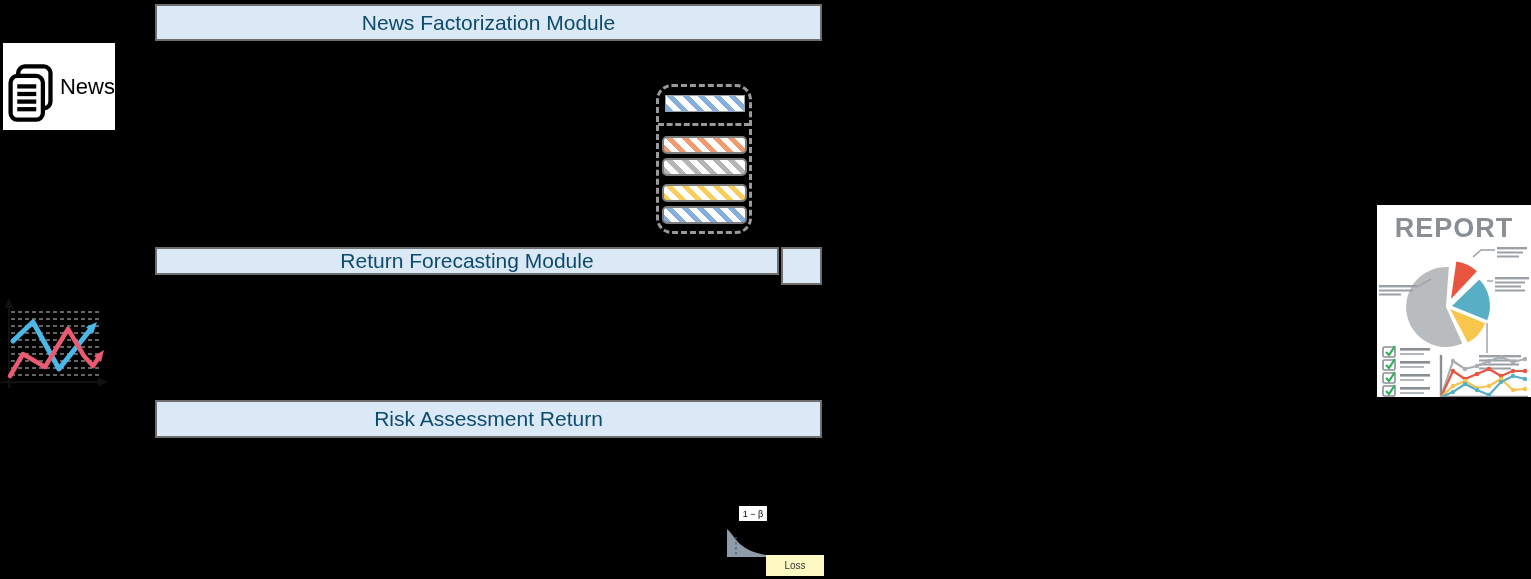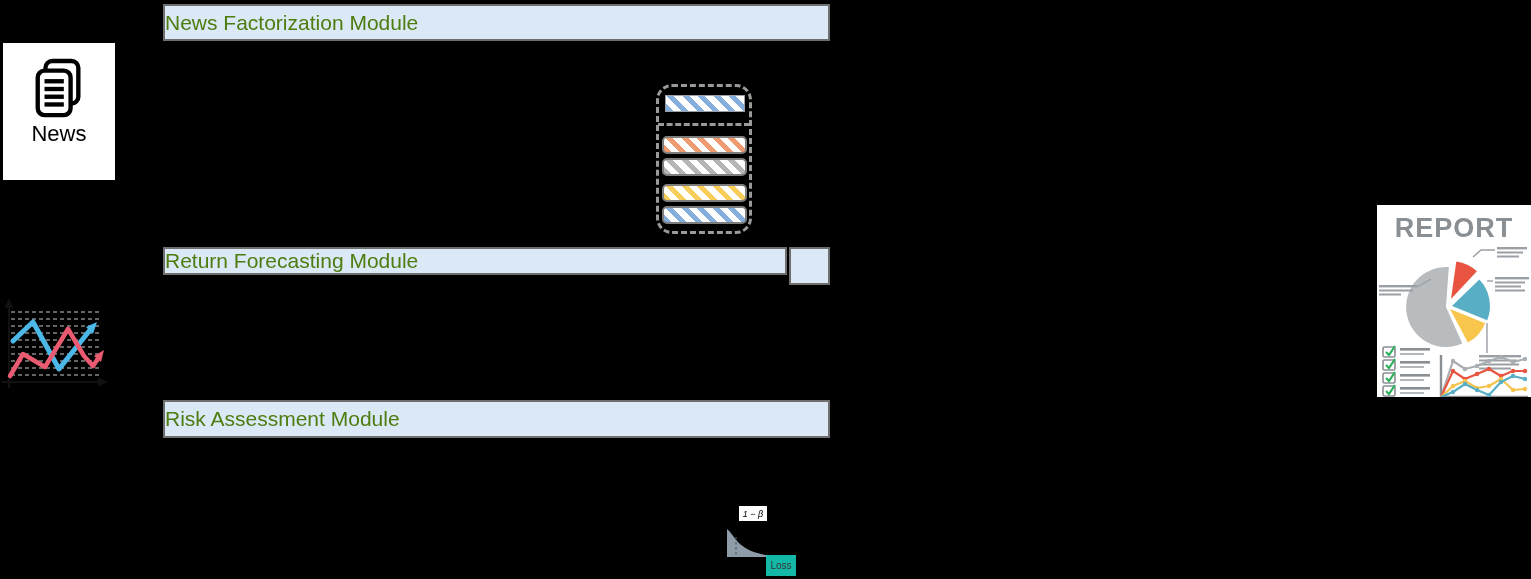--- a/index.html
+++ b/index.html
@@ -4,31 +4,31 @@
 <style>
   html,body{margin:0;padding:0;background:#000;}
   *{box-sizing:border-box;}
   .canvas{
     position:relative;width:1531px;height:579px;background:#000;
     font-family:"Liberation Sans",sans-serif;overflow:hidden;
   }
   
   .module-bar{
     position:absolute;background:#dbe8f6;border:2px solid #6e6e6e;
-    display:flex;align-items:center;justify-content:flex-start;
-    font-size:21px;color:#4d7c0f;margin-left:8px;
+    display:flex;align-items:center;justify-content:center;
+    font-size:21px;color:#0c4a6e;
   }
   .bar-news{left:155px;top:4px;width:667px;height:37px;}
   .bar-return{left:155px;top:247px;width:624px;height:28px;}
   .bar-return-side{left:781px;top:247px;width:41px;height:38px;}
   .bar-risk{left:155px;top:400px;width:667px;height:38px;}
   
   .news-card{
-    position:absolute;left:3px;top:43px;width:112px;height:137px;background:#fff;
-    overflow:hidden;display:flex;flex-direction:column;align-items:center;
+    position:absolute;left:3px;top:43px;width:112px;height:87px;background:#fff;
+    overflow:hidden;display:flex;align-items:center;
   }
   .news-card svg{margin-top:15px;}
   .news-label{font-size:22px;color:#000;margin-top:1px;line-height:26px;}
   
   .stock-icon{position:absolute;left:0;top:296px;width:112px;height:96px;}
   
   .feature-stack{
     position:absolute;left:656px;top:84px;width:96px;height:150px;
     border:3px dashed #9a9a9a;border-radius:16px;
   }
@@ -37,25 +37,25 @@
   .hbar-top{left:6px;top:8px;width:80px;height:17px;border:1.5px solid #99a0a7;}
   .hbar-b{left:3px;width:85px;height:18px;border:2.5px solid #7d7d7d;border-radius:5px;}
   .stripe-blue  {background-image:repeating-linear-gradient(45deg,#85aedd 0 5px,#ffffff 5px 11px);}
   .stripe-orange{background-image:repeating-linear-gradient(45deg,#f09a70 0 5px,#ffffff 5px 11px);}
   .stripe-gray  {background-image:repeating-linear-gradient(45deg,#b5b5b5 0 5px,#ffffff 5px 11px);}
   .stripe-yellow{background-image:repeating-linear-gradient(45deg,#f8cd5a 0 5px,#ffffff 5px 11px);}
   .b1{top:49px;} .b2{top:71px;} .b3{top:97px;} .b4{top:119px;}
   
   .beta-label{
     position:absolute;left:739px;top:506px;min-width:28px;height:15px;background:#fff;
-    font-size:9px;font-style:italic;color:#000;display:flex;align-items:center;justify-content:center;padding:0 2px;
+    font-size:9px;color:#000;display:flex;align-items:center;justify-content:center;padding:0 2px;
   }
   .loss-curve{position:absolute;left:727px;top:525px;}
   .loss-label{
-    position:absolute;left:766px;top:555px;width:30px;height:21px;background:#14b8a6;
+    position:absolute;left:766px;top:555px;width:58px;height:21px;background:#fef9c3;
     font-size:10px;color:#333;display:flex;align-items:center;justify-content:center;
   }
   
   .report{
     position:absolute;left:1377px;top:205px;width:154px;height:192px;background:#fff;
     overflow:hidden;
   }
   .report-title{
     margin-top:8px;text-align:center;font-size:27px;font-weight:800;
     letter-spacing:1px;color:#8a8f94;line-height:30px;
@@ -69,21 +69,21 @@
   <div class="module-bar bar-news">
     <span>News Factorization Module</span>
   </div>
 
   <div class="module-bar bar-return">
     <span>Return Forecasting Module</span>
   </div>
   <div class="module-bar bar-return-side"></div>
 
   <div class="module-bar bar-risk">
-    <span>Risk Assessment Module</span>
+    <span>Risk Assessment Return</span>
   </div>
 
   <div class="news-card">
     <svg width="58" height="62" viewBox="0 0 60 64">
       <rect x="16" y="3" width="34" height="44" rx="7" fill="#fff" stroke="#000" stroke-width="4.5"></rect>
       <rect x="8" y="13" width="34" height="46" rx="7" fill="#fff" stroke="#000" stroke-width="4.5"></rect>
       <line x1="15" y1="24" x2="35" y2="24" stroke="#000" stroke-width="4.5"></line>
       <line x1="15" y1="32" x2="35" y2="32" stroke="#000" stroke-width="4.5"></line>
       <line x1="15" y1="40" x2="35" y2="40" stroke="#000" stroke-width="4.5"></line>
       <line x1="15" y1="48" x2="35" y2="48" stroke="#000" stroke-width="4.5"></line>

